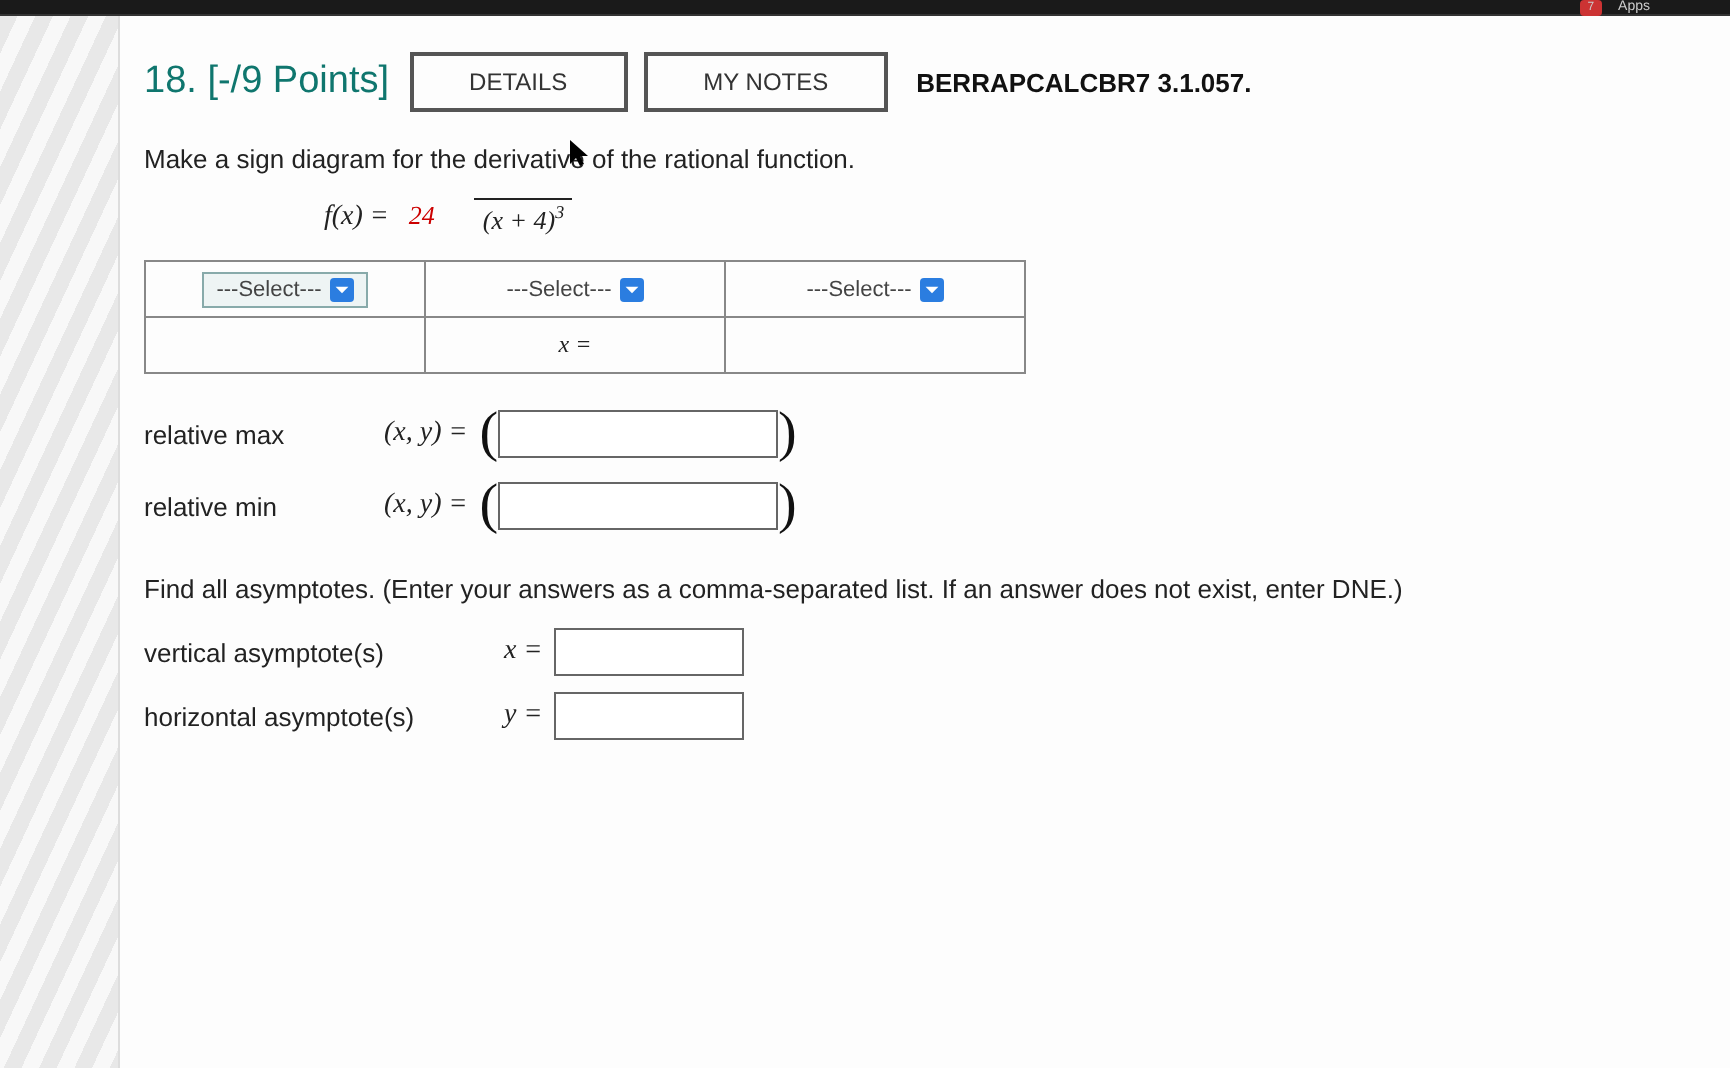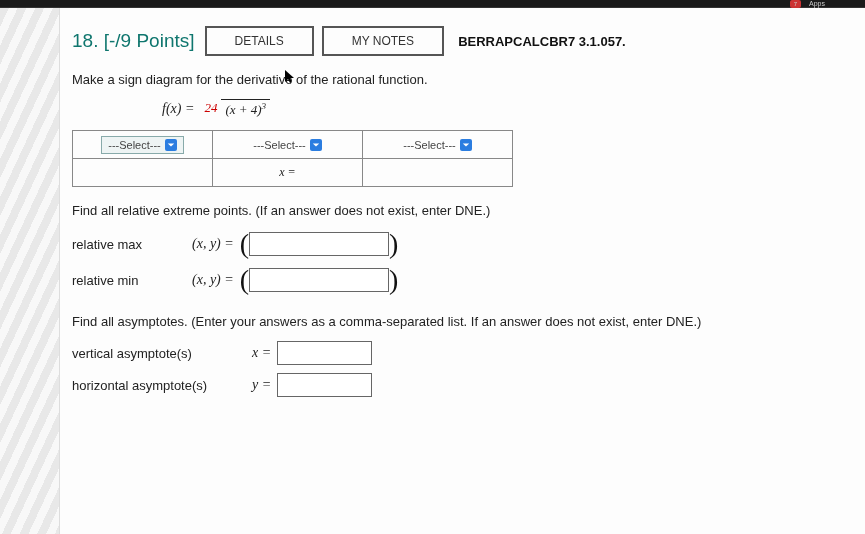--- a/index.html
+++ b/index.html
@@ -12,21 +12,21 @@
 .q-header { display: flex; align-items: center; gap: 8px; margin-bottom: 16px; }
 .q-num { font-size: 19px; color: #0f766e; margin-right: 2px; }
 .btn { border: 2px solid #555; padding: 6px 28px; font-size: 12px; background: #fdfdfd; color: #333; cursor: pointer; font-family: inherit; }
 .ref-code { font-weight: bold; font-size: 13px; color: #111; margin-left: 6px; }
 .cursor { position: absolute; left: 225px; top: 62px; font-size: 12px; color: #000; }
 .instr { font-size: 13px; color: #222; margin: 6px 0 12px 0; }
 .formula { display: flex; align-items: center; margin: 6px 0 12px 90px; font-style: italic; font-family: 'Times New Roman', serif; font-size: 14px; }
 .formula .lhs { margin-right: 6px; }
 .frac { display: inline-flex; flex-direction: row; align-items: center; font-size: 13px; }
 .frac .num { color: #c00; padding: 0 4px 1px 4px; }
-.frac .den { border-top: 1px solid #222; padding: 1px 4px 0 4px; }
+.frac .den { border-top: 1px solid #222; padding: 1px 4px 0 4px; margin-left: 16px; }
 .sup { font-size: 9px; vertical-align: super; }
 .sign-table { border-collapse: collapse; margin: 4px 0 16px 0; }
 .sign-table td { border: 1px solid #888; height: 28px; vertical-align: middle; font-size: 11px; text-align: center; }
 .sign-table .c1 { width: 140px; } .sign-table .c2 { width: 150px; } .sign-table .c3 { width: 150px; }
 .sel-wrap { display: inline-flex; align-items: center; gap: 4px; color: #444; }
 .sel-text { font-size: 11px; color: #444; }
 .sel-handle { width: 12px; height: 12px; background: #2b7de0; border-radius: 2px; display: inline-flex; align-items: center; justify-content: center; }
 .sel-handle svg { width: 8px; height: 8px; fill: #fff; }
 .sel-active { border: 1px solid #8aa; background: #eef4f4; padding: 2px 6px; }
 .xeq { font-style: italic; font-family: 'Times New Roman', serif; font-size: 12px; }
@@ -112,21 +112,20 @@
         </td>
       </tr>
       <tr>
         <td class="c1"></td>
         <td class="c2"><span class="xeq">x =</span></td>
         <td class="c3"></td>
       </tr>
     </tbody>
       </table>
 
-    <p class="instr">Find all relative extreme points. (If an answer does not exist, enter DNE.)</p>
 
     <div class="row-line">
       <span class="row-label">relative max</span>
       <span class="eq-label">(x, y)  =</span>
       <span class="paren">(</span>
       <input class="input-box" style="">
       <span class="paren">)</span>
     </div>
 
     <div class="row-line">

